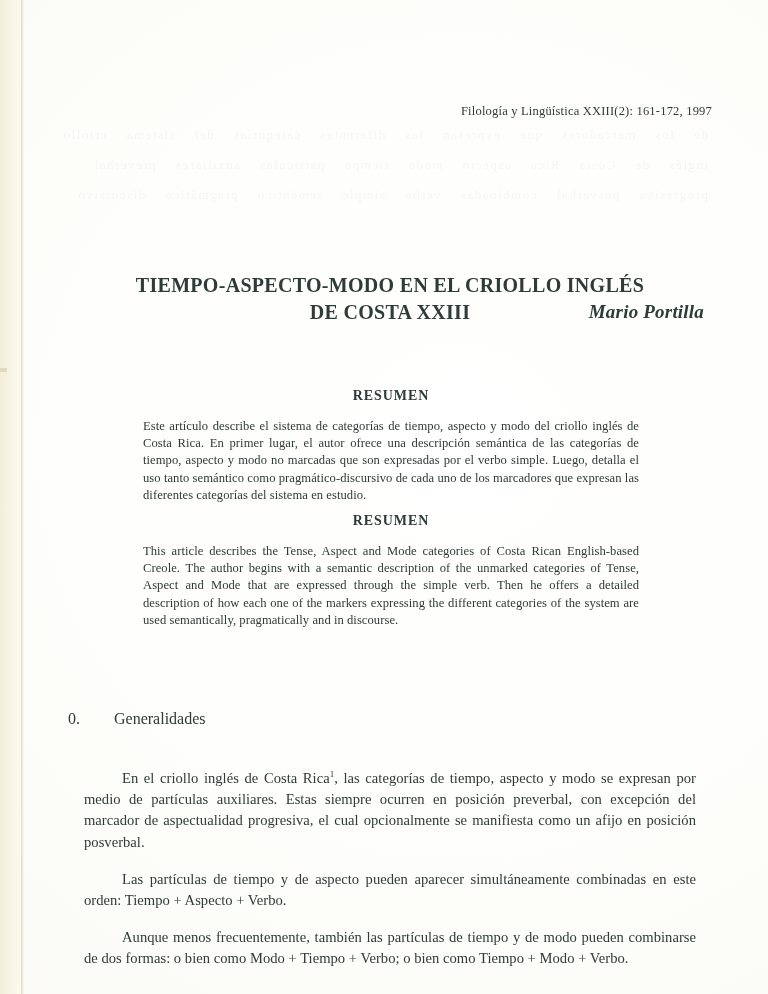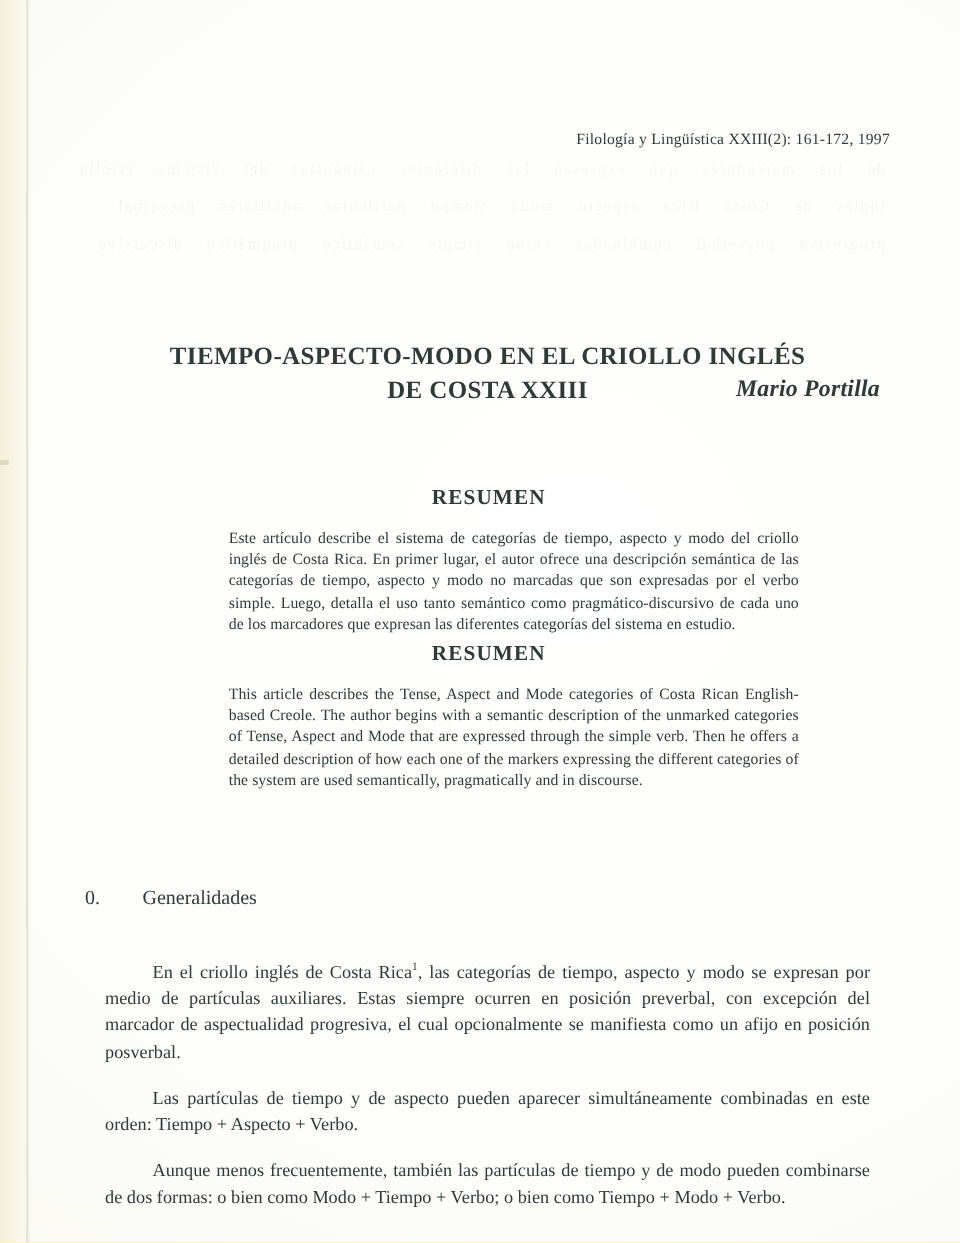--- a/index.html
+++ b/index.html
@@ -6,21 +6,21 @@
     margin: 0;
     padding: 0;
     background: #ffffff;
   }
 
   .page {
     position: relative;
     width: 768px;
     height: 994px;
     overflow: hidden;
-    background: #fde047;
+    background: #fef9c3;
     font-family: "Liberation Serif", "DejaVu Serif", serif;
     color: #2e3b38;
   }
 
   
   .paper-tone {
     position: absolute;
     inset: 0;
     background:
       radial-gradient(ellipse 120% 90% at 60% 45%, #ffffff 0%, #fdfdfa 55%, #f8f7f1 100%);
@@ -124,31 +124,30 @@
     position: absolute;
     left: 143px;
     right: 129px;
   }
   .abs-resumen { top: 388px; }
   .abs-english { top: 513px; }
 
   .abs-heading {
     text-align: center;
     font-weight: bold;
-    font-size: 17px;
+    font-size: 14px;
     letter-spacing: .9px;
     margin-bottom: 14px;
   }
   .abs-body {
     font-size: 12.6px;
     line-height: 17.2px;
     text-align: justify;
     text-justify: inter-word;
     letter-spacing: .05px;
-    margin-left: 40px;
   }
 
   
   .section-heading {
     position: absolute;
     left: 68px;
     top: 710px;
     font-weight: normal;
     font-size: 16px;
     white-space: nowrap;

